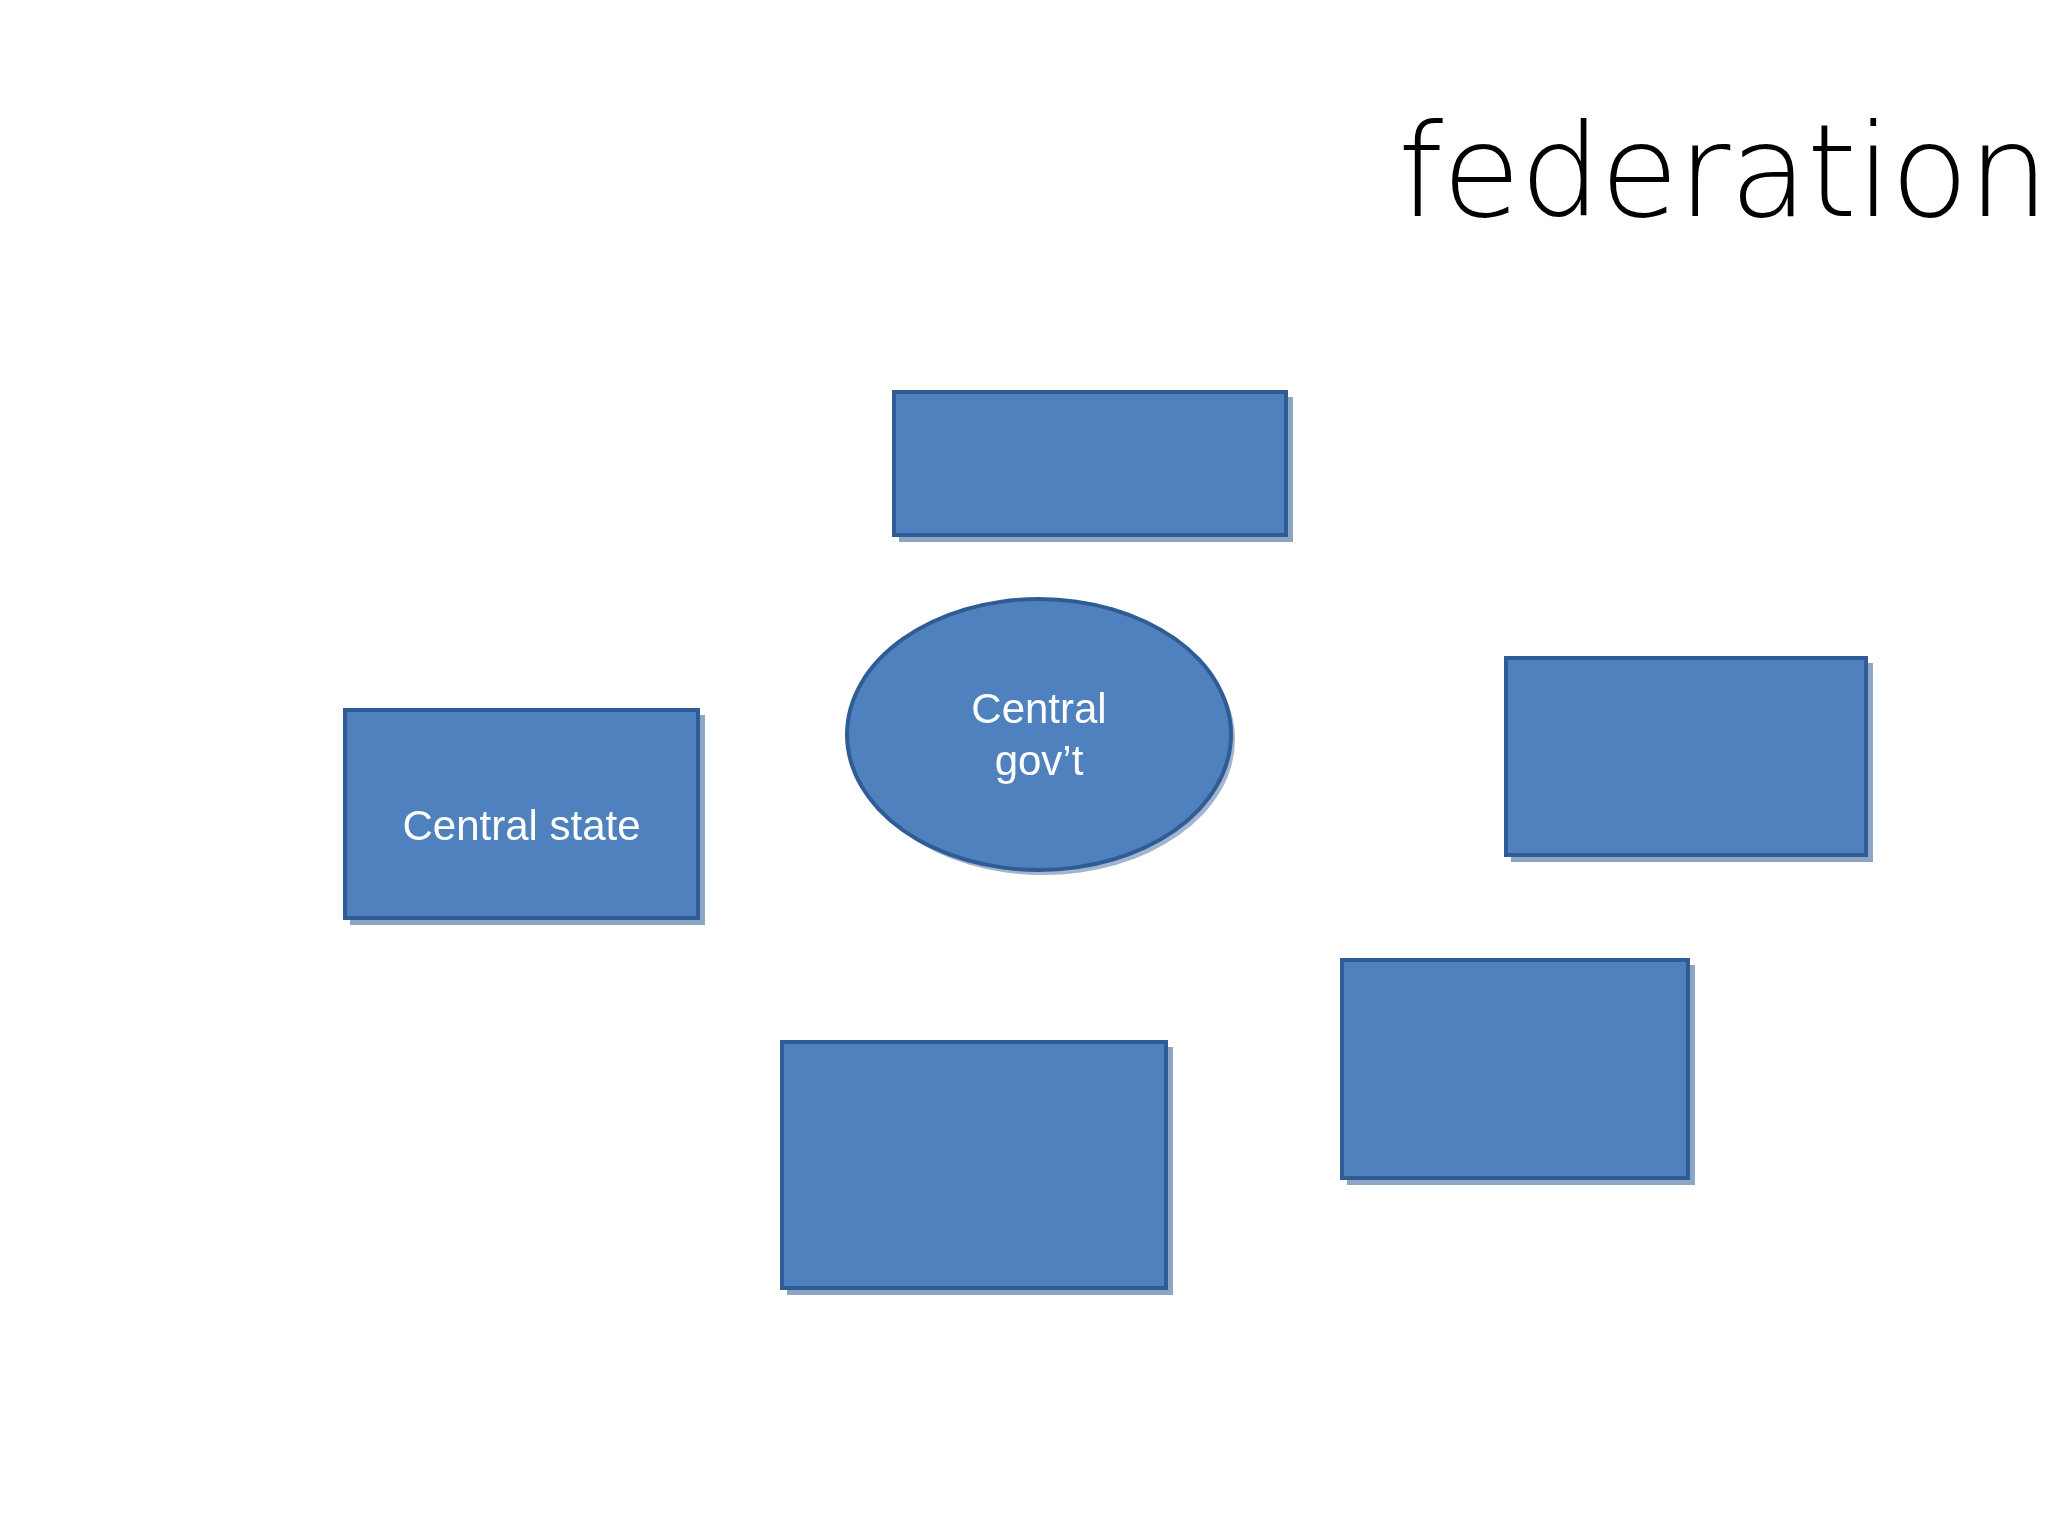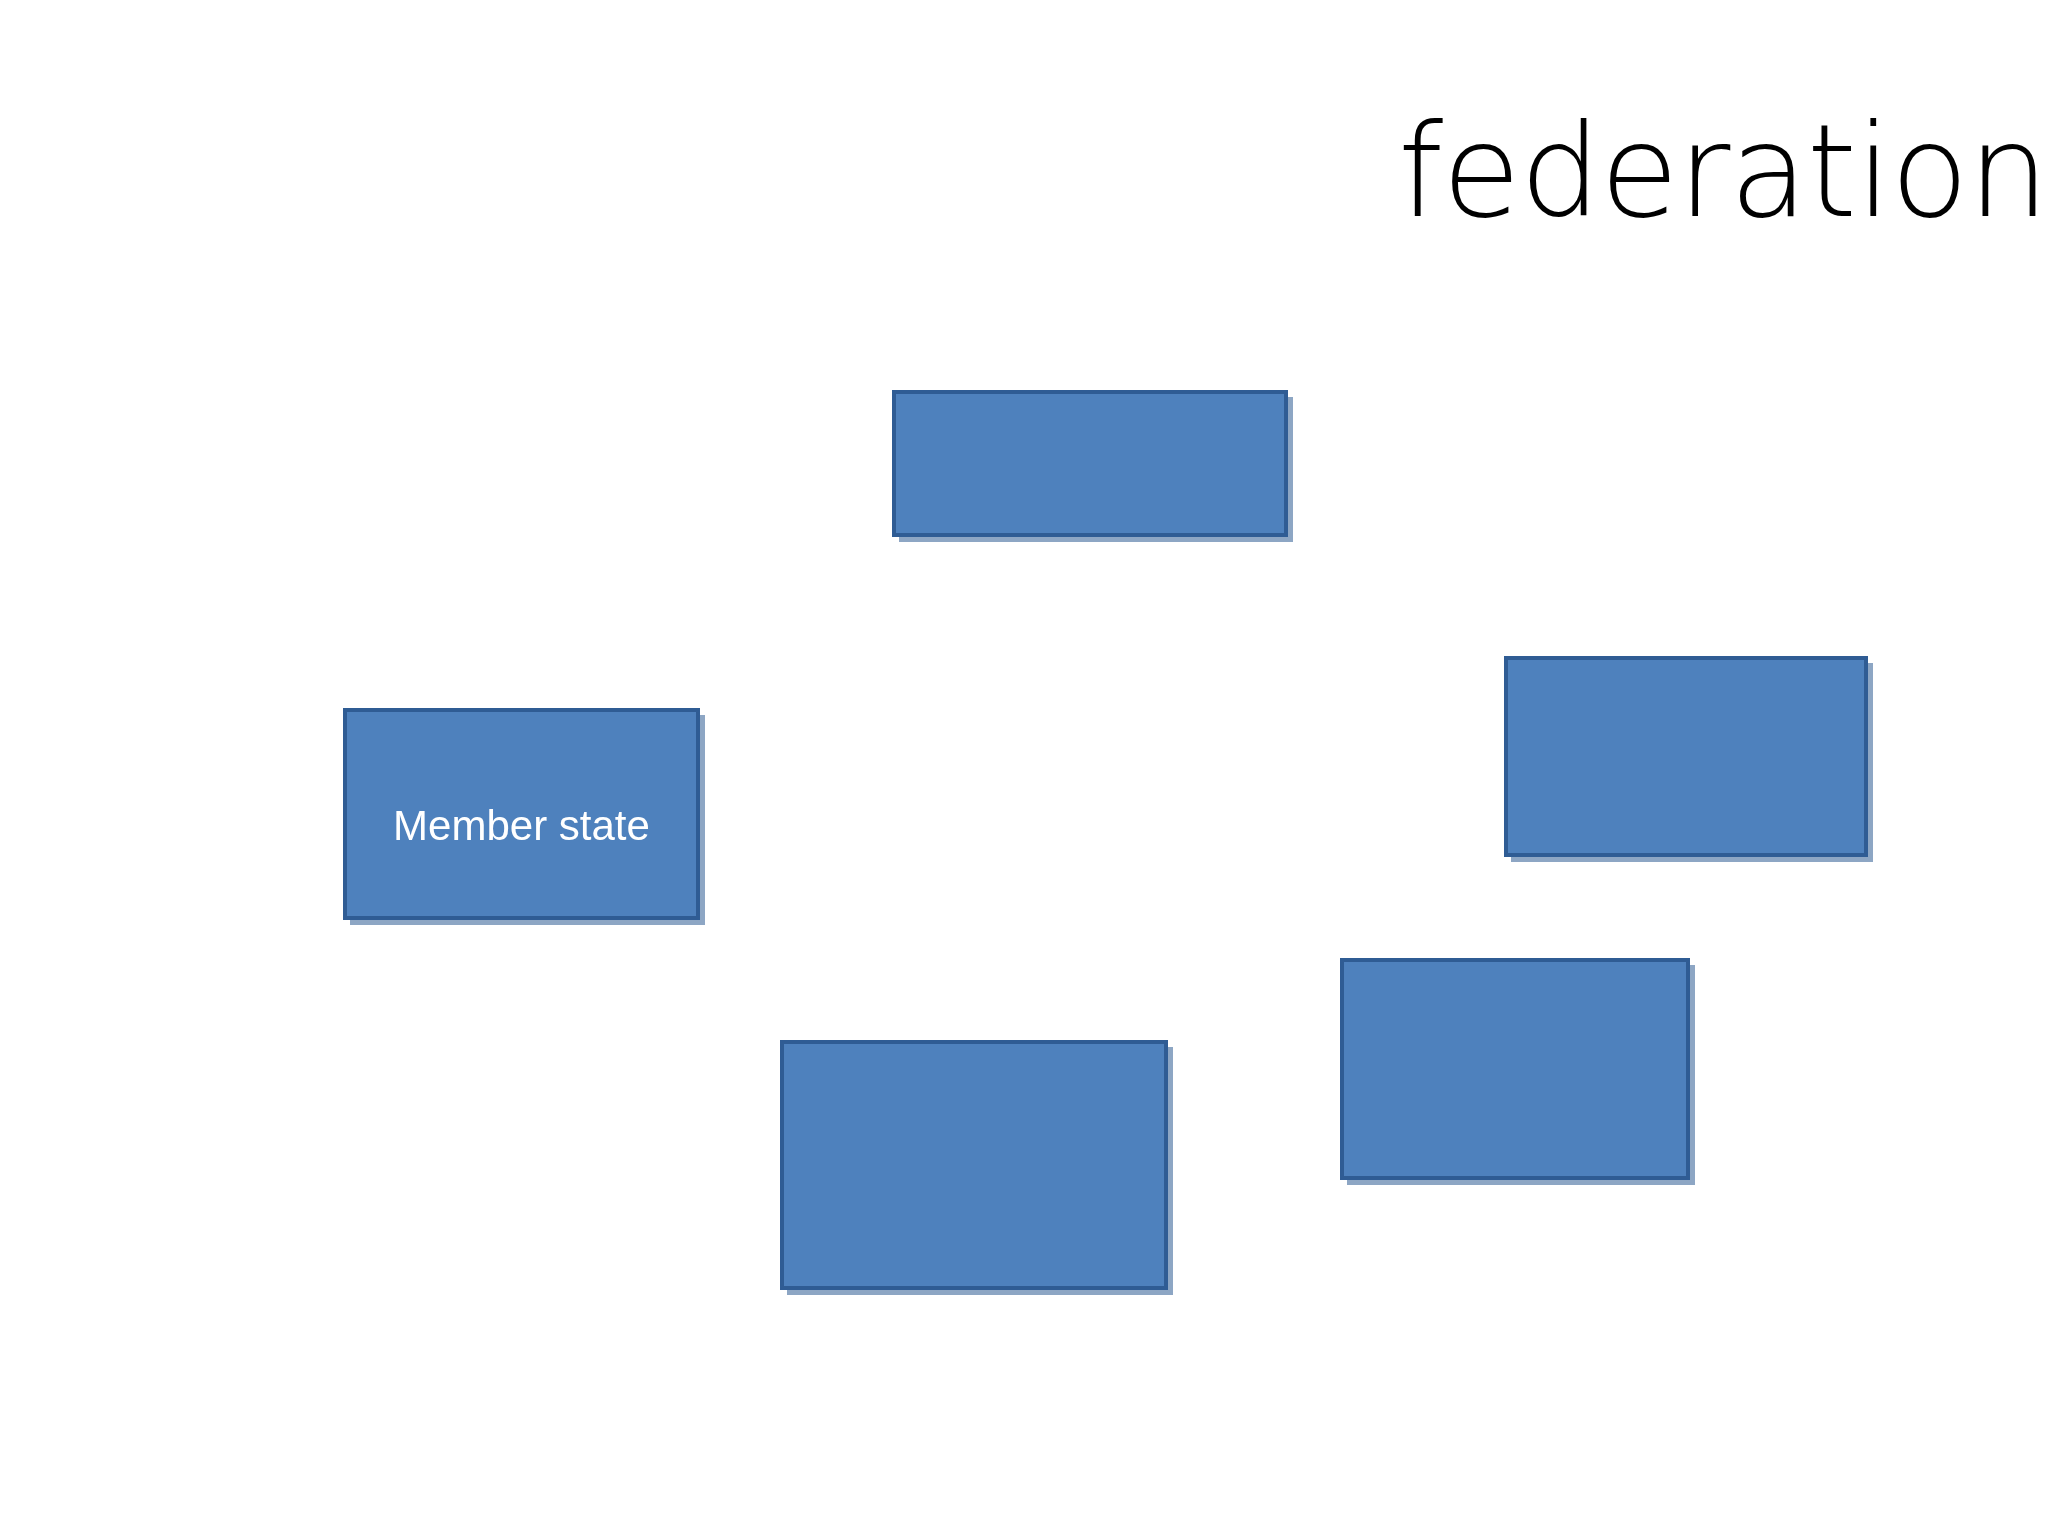--- a/index.html
+++ b/index.html
@@ -77,23 +77,27 @@
 <body>
 
 <div id="slide">
 
   <div class="slide-title">federation</div>
 
   <div class="shape" id="shape-top-box">
     <span class="shape-label"></span>
   </div>
 
+  <div class="shape ellipse" id="shape-central-gov">
+    <span class="shape-label">Central
+gov’t</span>
+  </div>
 
   <div class="shape" id="shape-member-state">
-    <span class="shape-label nudge-down">Member state</span>
+    <span class="shape-label nudge-down">Central state</span>
   </div>
 
   <div class="shape" id="shape-right-box">
     <span class="shape-label"></span>
   </div>
 
   <div class="shape" id="shape-bottom-box">
     <span class="shape-label"></span>
   </div>
 

